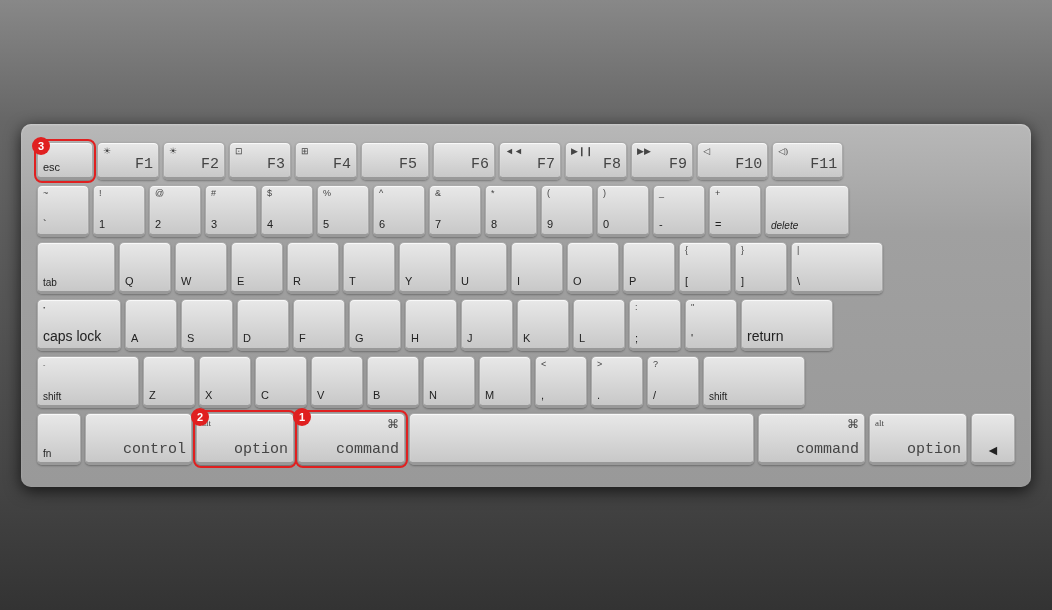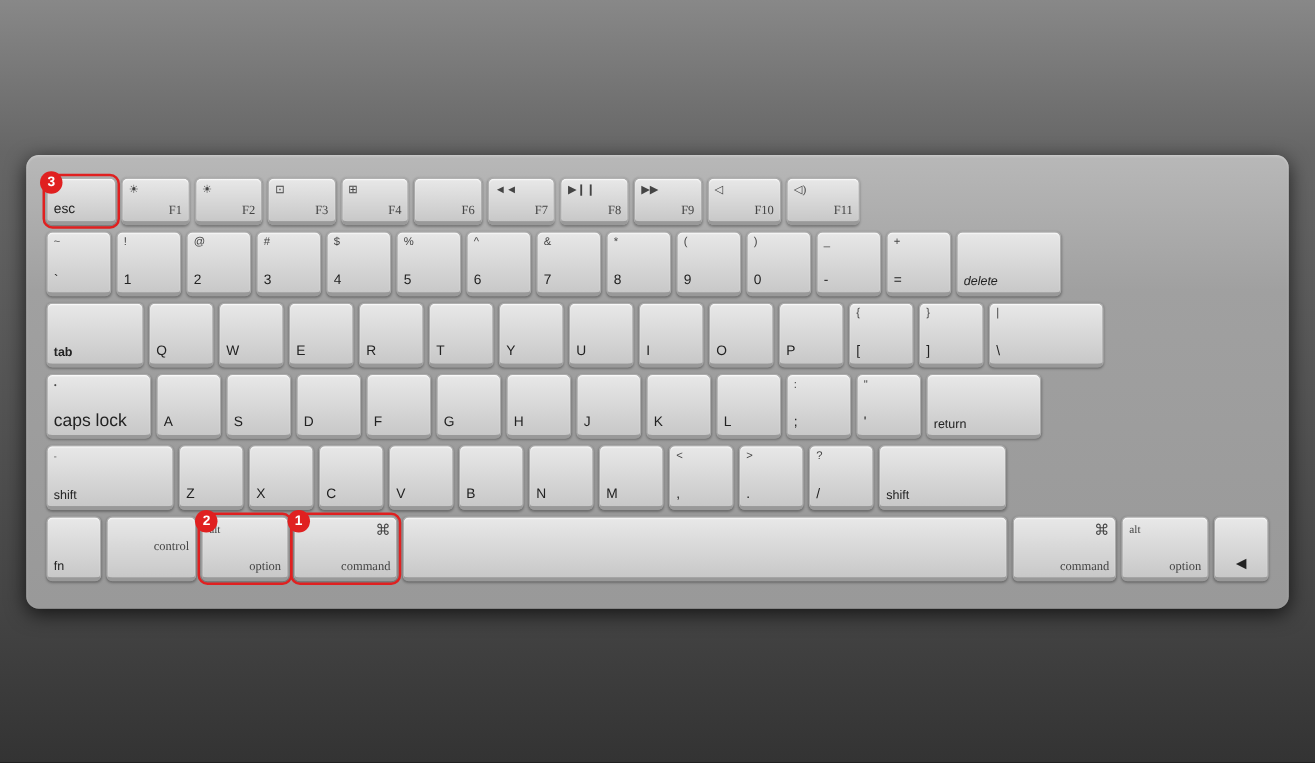--- a/index.html
+++ b/index.html
@@ -65,22 +65,22 @@
 
     .key-label {
       font-family: 'Helvetica Neue', Arial, sans-serif;
       font-size: 11px;
       color: #222;
       line-height: 1.1;
       user-select: none;
     }
 
     .key-sublabel {
-      font-family: Liberation Serif, serif;
-      font-size: 10px;
+      font-family: Liberation Mono, monospace;
+      font-size: 15px;
       color: #444;
       line-height: 1.1;
       user-select: none;
       padding-left: 32px;
     }
 
     .key-top-label {
       position: absolute;
       top: 3px;
       left: 5px;
@@ -93,21 +93,21 @@
       top: 3px;
       right: 5px;
       font-size: 9px;
       color: #444;
     }
     .key-tab { min-width: 78px; }
     .key-caps { min-width: 84px; }
     .key-shift-l { min-width: 102px; }
     .key-shift-r { min-width: 102px; }
     .key-fn { min-width: 44px; }
-    .key-control { min-width: 60px; justify-content: center; }
+    .key-control { min-width: 60px; }
     .key-option { min-width: 62px; }
     .key-command { min-width: 80px; }
     .key-space { flex: 1; }
     .key-cmd-r { min-width: 74px; }
     .key-opt-r { min-width: 62px; }
     .key-arrow { min-width: 44px; }
     .key-backspace { min-width: 84px; }
     .key-return { min-width: 92px; }
     .key-fn-row { height: 38px; min-width: 52px; }
     .key-fn-esc { height: 38px; min-width: 56px; }
@@ -166,20 +166,23 @@
           <span class="key-sublabel">F2</span>
         </div>
         <div class="key key-fn-row">
           <span class="key-top-label">⊡</span>
           <span class="key-sublabel">F3</span>
         </div>
         <div class="key key-fn-row">
           <span class="key-top-label">⊞</span>
           <span class="key-sublabel">F4</span>
         </div>
+        <div class="key key-fn-row" style="min-width:68px;">
+          <span class="key-sublabel">F5</span>
+        </div>
         <div class="key key-fn-row">
           <span class="key-sublabel">F6</span>
         </div>
         <div class="key key-fn-row">
           <span class="key-top-label">◄◄</span>
           <span class="key-sublabel">F7</span>
         </div>
         <div class="key key-fn-row">
           <span class="key-top-label">▶❙❙</span>
           <span class="key-sublabel">F8</span>
@@ -251,21 +254,21 @@
           <span class="key-top-label key-label">+</span>
           <span class="key-label">=</span>
         </div>
         <div class="key key-backspace">
           <span class="key-label" style="font-size:10px;font-style:italic;">delete</span>
         </div>
       </div>
 
       <div class="key-row">
         <div class="key key-tab">
-          <span class="key-label" style="font-size:10px;font-weight:bold;">tab</span>
+          <span class="key-label" style="font-size:10px;">tab</span>
         </div>
         <div class="key">
             <span class="key-label">Q</span>
           </div>
         <div class="key">
             <span class="key-label">W</span>
           </div>
         <div class="key">
             <span class="key-label">E</span>
           </div>
@@ -338,21 +341,21 @@
           </div>
         <div class="key">
           <span class="key-top-label key-label">:</span>
           <span class="key-label">;</span>
         </div>
         <div class="key">
           <span class="key-top-label key-label">"</span>
           <span class="key-label">'</span>
         </div>
         <div class="key key-return">
-          <span class="key-label" style="font-size:10px;">return</span>
+          <span class="key-label" style="font-size:14px;">return</span>
         </div>
       </div>
 
       <div class="key-row">
         <div class="key key-shift-l">
           <span class="key-top-label" style="font-size:7px;top:4px;">-</span>
           <span class="key-label" style="font-size:10px;">shift</span>
         </div>
         <div class="key">
             <span class="key-label">Z</span>

